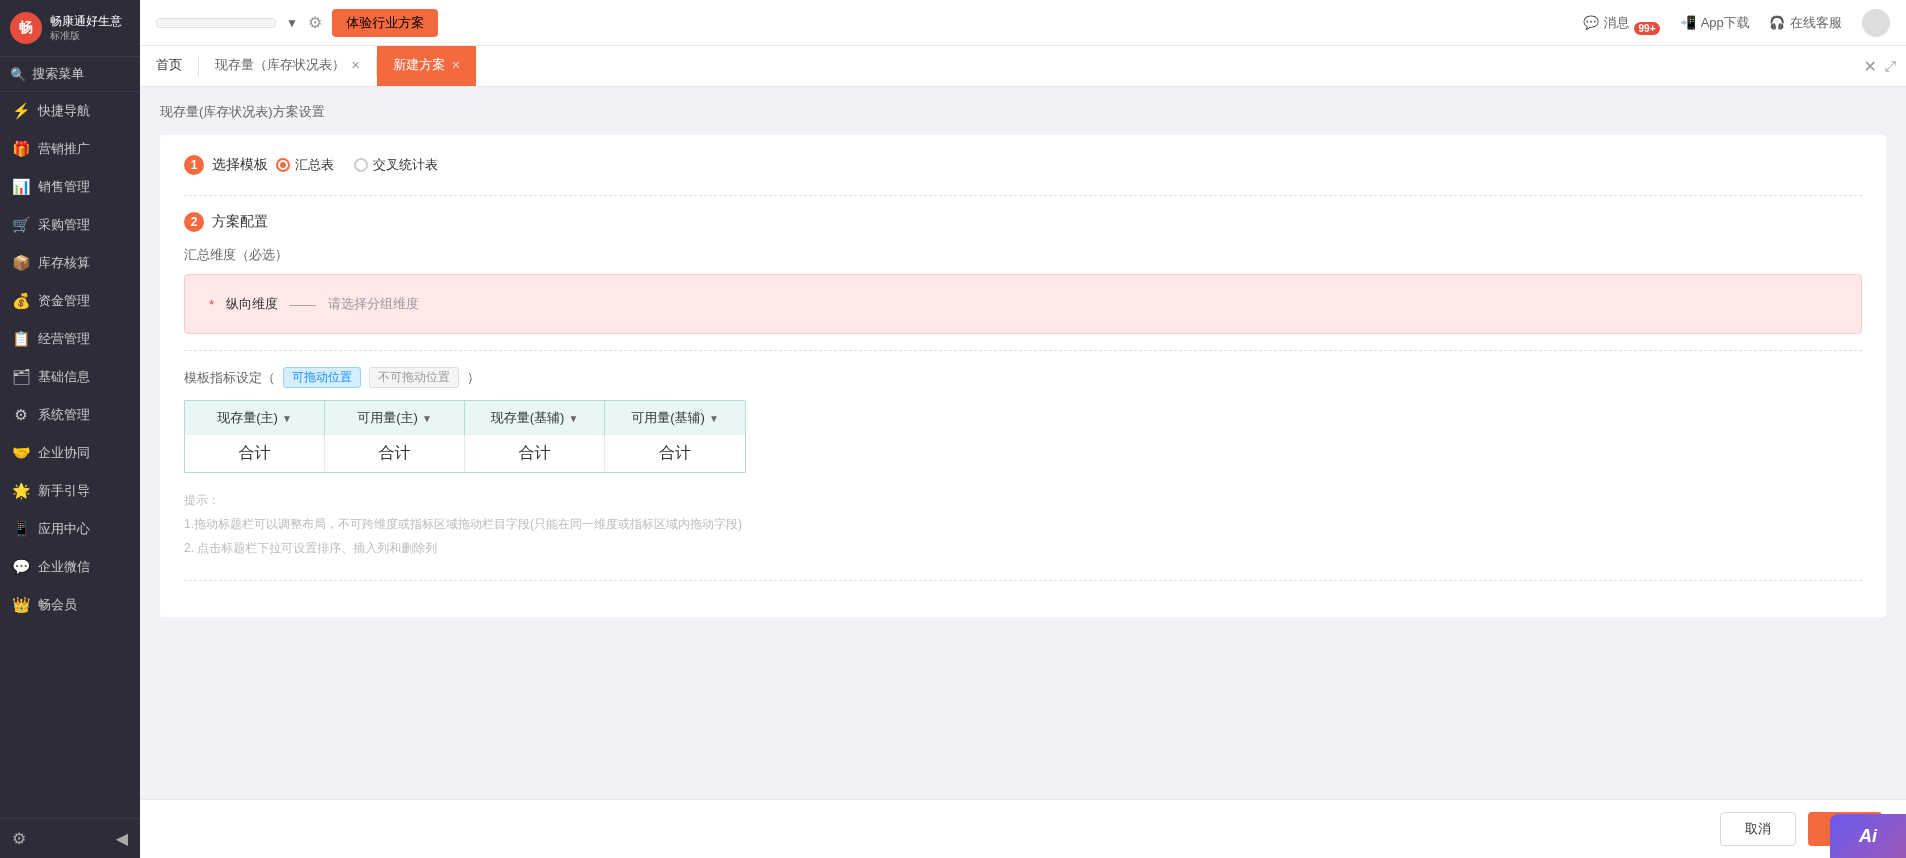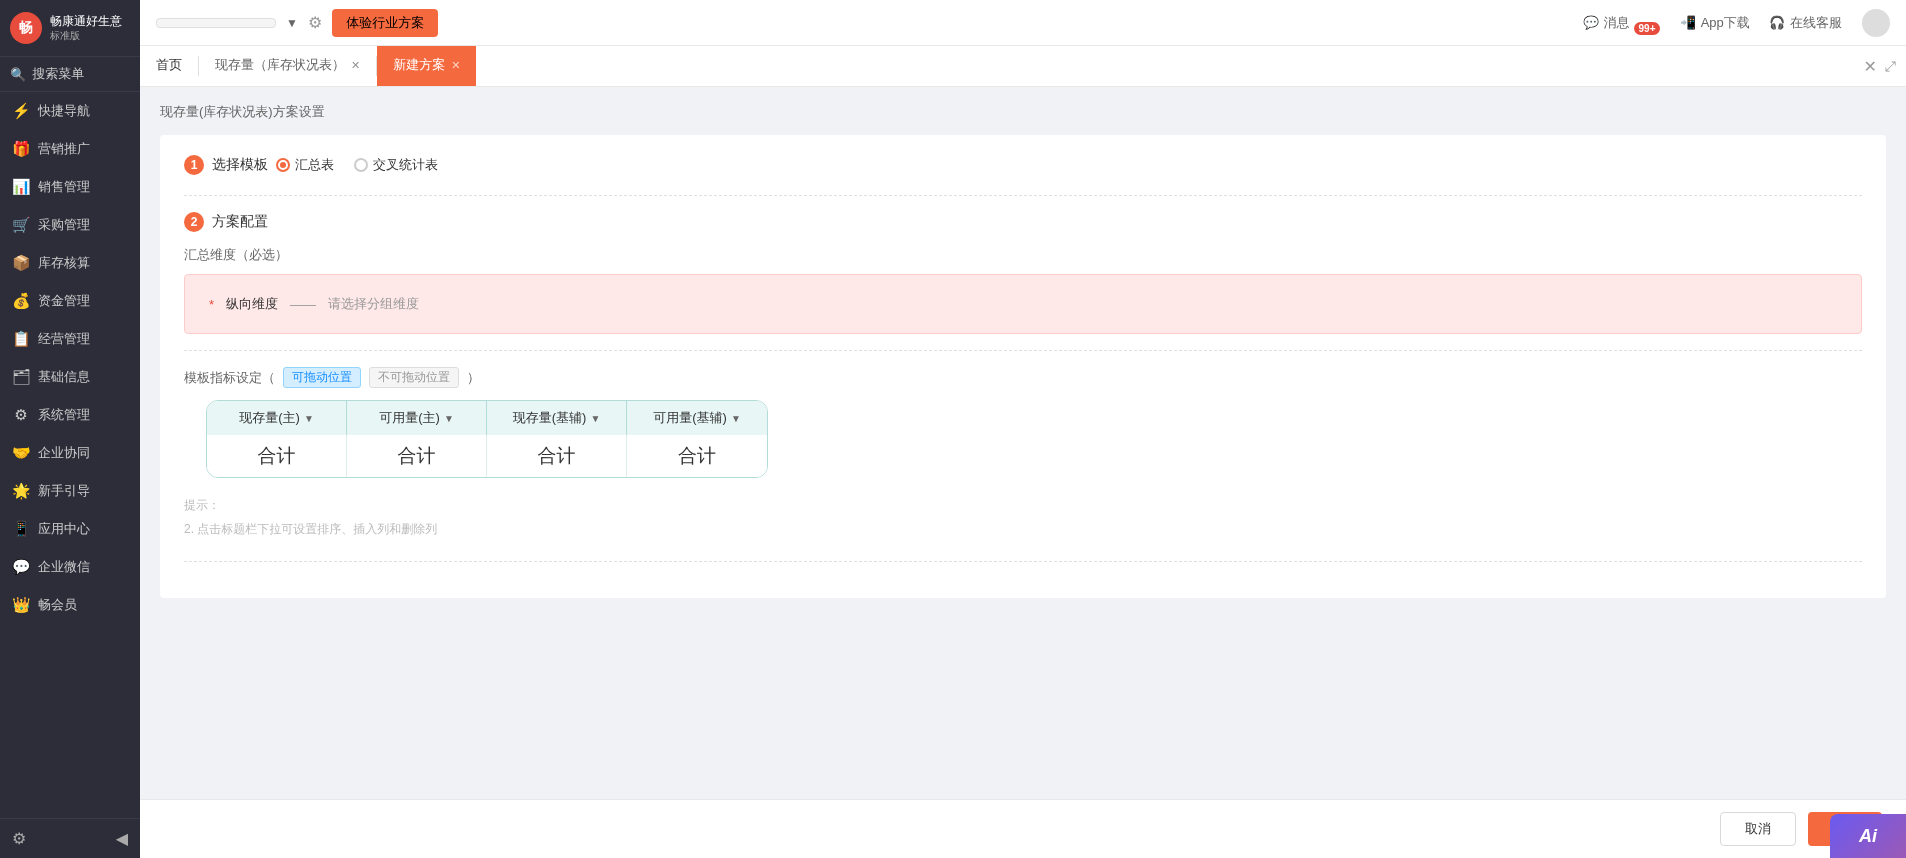--- a/index.html
+++ b/index.html
@@ -317,24 +317,23 @@
       border-radius: 3px;
       padding: 1px 8px;
       font-size: 12px;
     }
 
     
     .stats-section { }
     .stats-label { font-size: 13px; color: #1890ff; margin-bottom: 8px; }
     .stats-table {
       border: 1px solid #b2dcd8;
-      border-radius: 12px;
+      border-radius: 1px;
       overflow: hidden;
       display: inline-block;
-      margin-left: 22px;
     }
     .stats-table-header {
       display: flex;
       background: #e8f7f5;
     }
     .stats-col-header {
       display: flex;
       align-items: center;
       justify-content: center;
       gap: 4px;
@@ -349,21 +348,21 @@
     .stats-table-body {
       display: flex;
       background: #fff;
     }
     .stats-col-cell {
       display: flex;
       align-items: center;
       justify-content: center;
       padding: 8px 24px;
       border-right: 1px solid #e0f0ee;
-      font-size: 19px;
+      font-size: 16px;
       color: #333;
       min-width: 140px;
     }
     .stats-col-cell:last-child { border-right: none; }
 
     
     .tips-area { margin-top: 12px; color: #bbb; font-size: 12px; line-height: 2; }
     .tips-title { color: #bbb; }
 
     
@@ -645,20 +644,21 @@
                 <div class="stats-col-cell">合计</div>
                 <div class="stats-col-cell">合计</div>
                 <div class="stats-col-cell">合计</div>
                 <div class="stats-col-cell">合计</div>
               </div>
             </div>
           </div>
 
           <div class="tips-area">
             <span class="tips-title">提示：</span>
+            <div>1.拖动标题栏可以调整布局，不可跨维度或指标区域拖动栏目字段(只能在同一维度或指标区域内拖动字段)</div>
             <div>2. 点击标题栏下拉可设置排序、插入列和删除列</div>
           </div>
         </div>
       </div>
 
       <hr class="divider">
 
 
     </div>
   </div>

